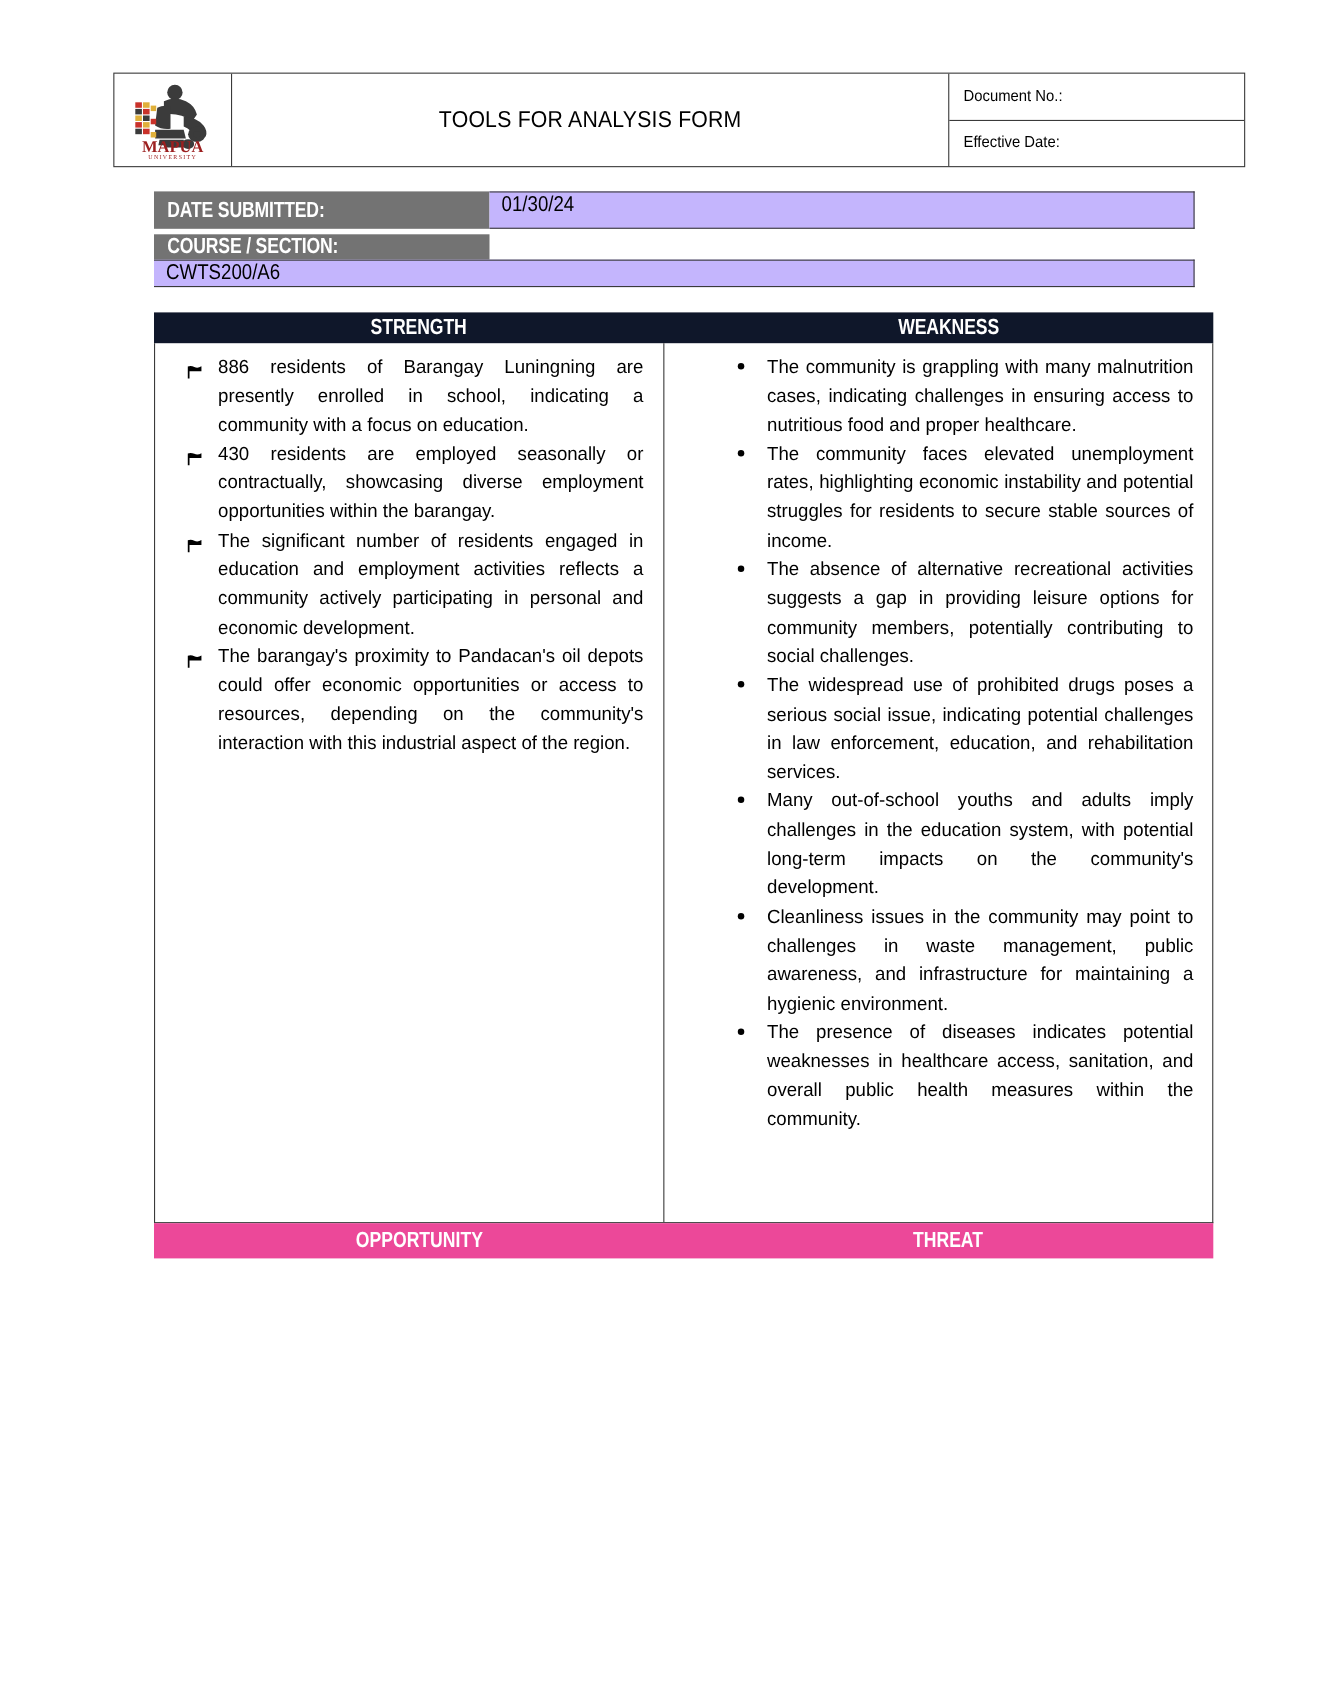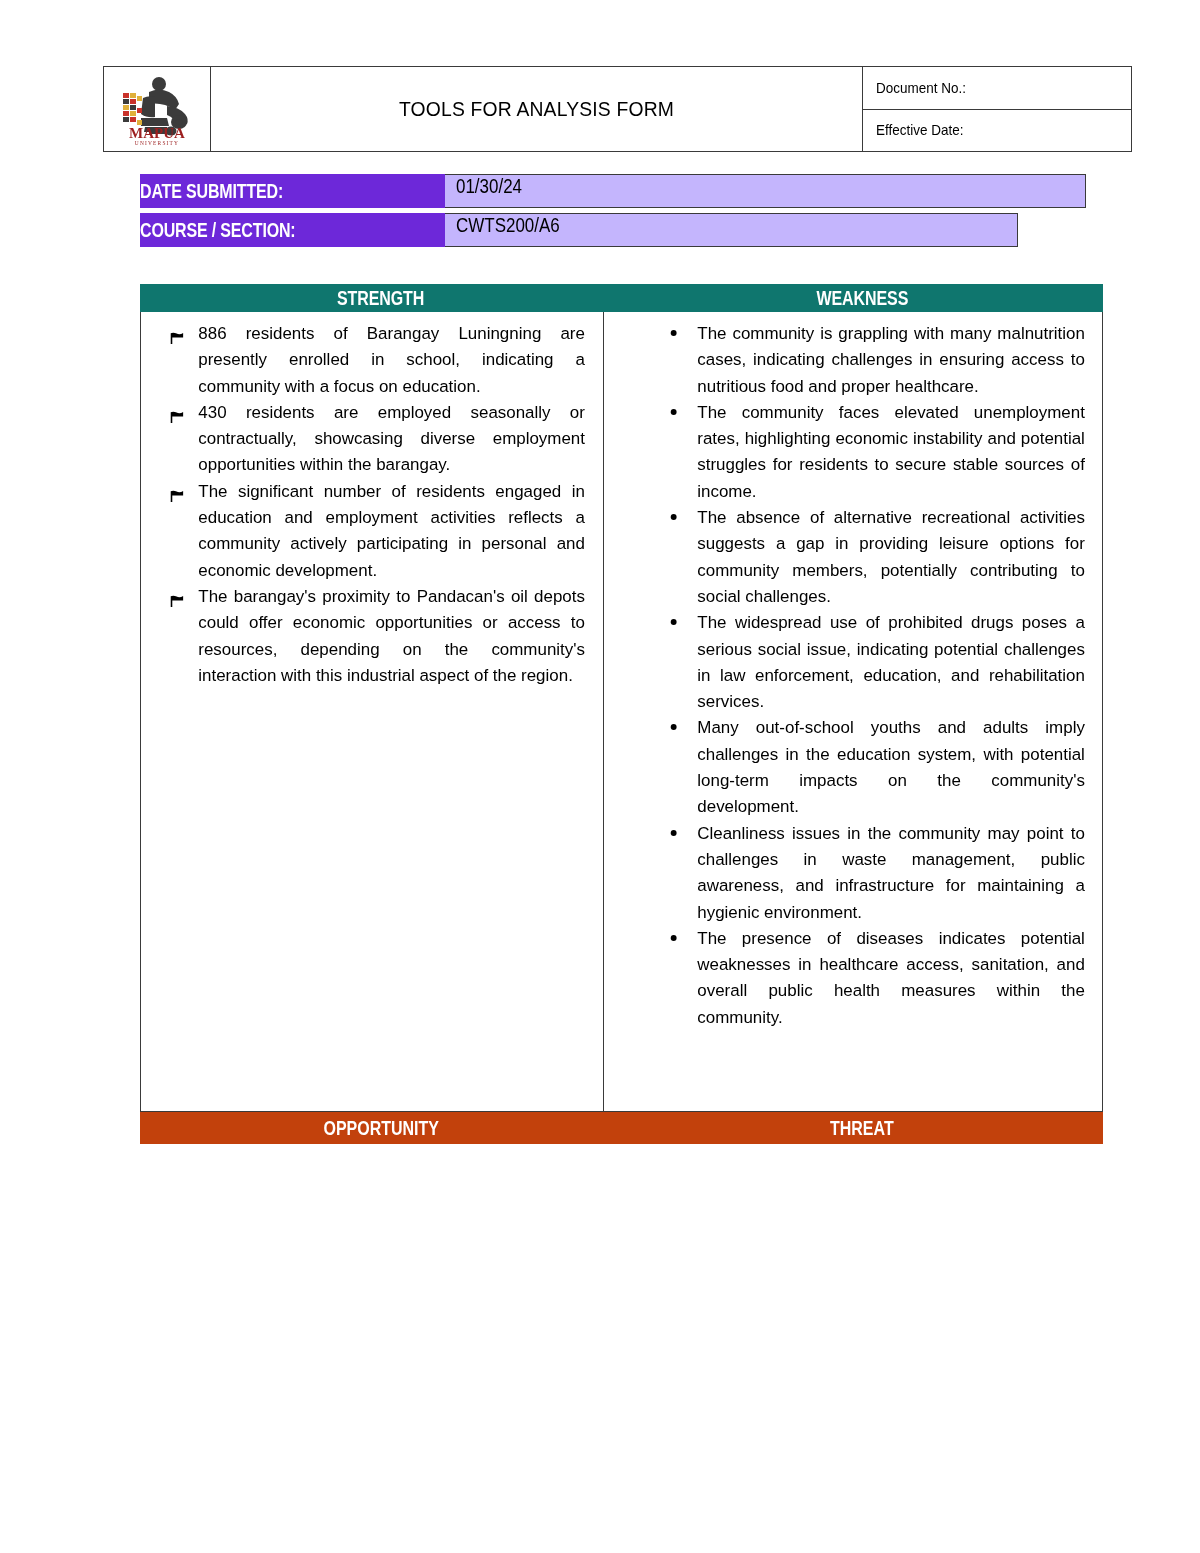--- a/index.html
+++ b/index.html
@@ -90,24 +90,25 @@
 
   
   .field-row {
     position: absolute;
     height: 34px;
     display: flex;
     align-items: stretch;
   }
   .field-label {
     width: 305px;
-    background: #6d28d9;
+    background: #737373;
     color: #ffffff;
     display: flex;
     align-items: center;
+    padding-left: 12px;
     box-sizing: border-box;
   }
   .field-label span {
     font-family: "Liberation Sans", sans-serif;
     font-weight: bold;
     font-size: 20px;
     letter-spacing: -0.2px;
     transform: scaleX(0.80);
     transform-origin: left center;
     white-space: nowrap;
@@ -124,34 +125,34 @@
   }
   .field-value span {
     font-family: "Liberation Sans", sans-serif;
     font-size: 19.5px;
     transform: scaleX(0.87);
     transform-origin: left center;
     white-space: nowrap;
   }
 
   #row-date   { left: 140px; top: 174px; width: 946px; }
-  #row-course { left: 140px; top: 213px; width: 878px; }
+  #row-course { left: 140px; top: 213px; width: 946px; flex-direction: column; }
   #row-title  { left: 140px; top: 252px; width: 946px; }
 
   
   .swot {
     position: absolute;
     left: 140px;
     top: 284px;
     width: 963px;
     box-sizing: border-box;
   }
   .swot-headbar {
     display: flex;
-    background: #0f766e;
+    background: #0f172a;
     height: 28px;
     justify-content: center;
   }
   .swot-headbar .cell {
     flex: 1;
     display: flex;
     align-items: center;
     justify-content: center;
   }
   .swot-headbar .cell span {
@@ -221,21 +222,21 @@
     height: 6px;
     border-radius: 50%;
     background: #000000;
     vertical-align: middle;
     margin-top: -3px;
     margin-left: 2px;
   }
 
   .swot-footbar {
     display: flex;
-    background: #c2410c;
+    background: #ec4899;
     height: 32px;
   }
   .swot-footbar .cell {
     flex: 1;
     display: flex;
     align-items: center;
     justify-content: center;
   }
   .swot-footbar .cell span {
     color: #ffffff;

